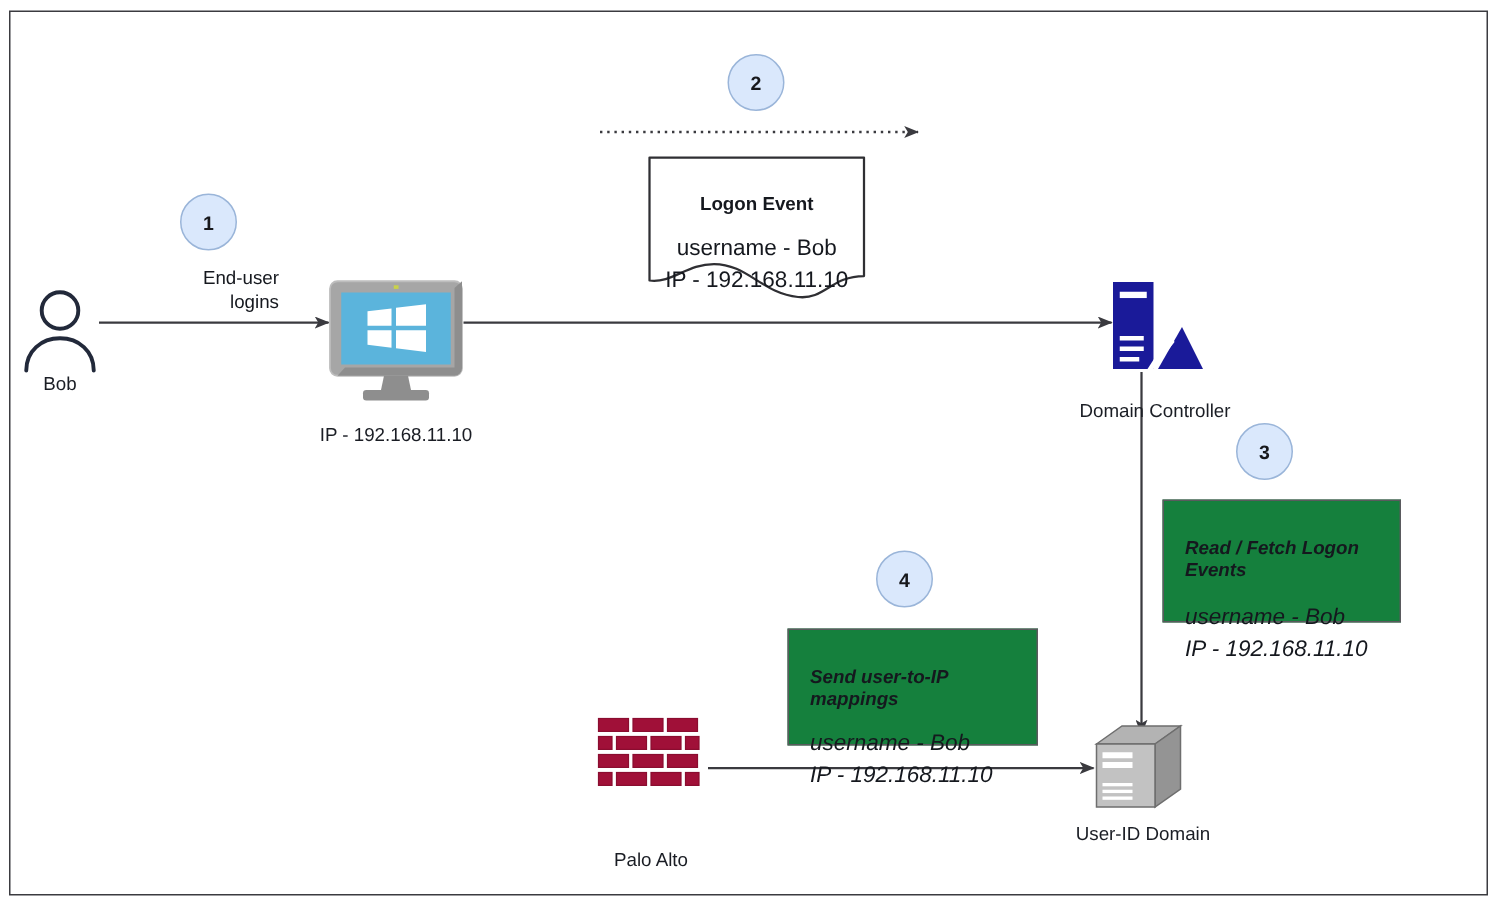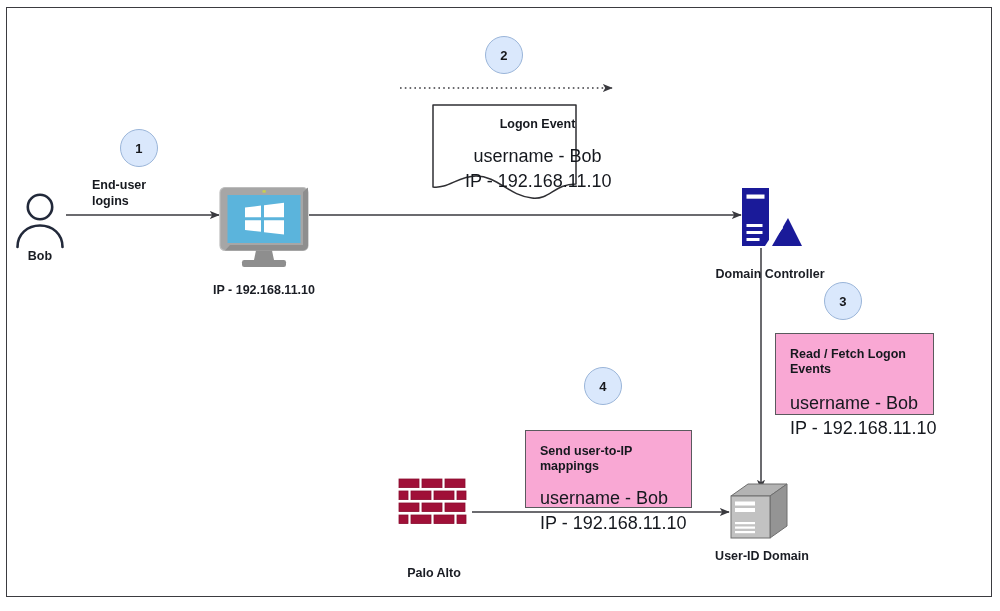--- a/index.html
+++ b/index.html
@@ -43,70 +43,70 @@
     justify-content: center;
     font-size: 13px;
     font-weight: bold;
     color: #17181c;
     letter-spacing: 0.2px;
   }
 
   
   .node-label {
     font-size: 12.5px;
-    font-weight: bold;
+    font-weight: normal;
     color: #1a1d24;
     text-align: center;
     white-space: nowrap;
     line-height: 1.25;
   }
   .edge-label {
     font-size: 12.5px;
-    font-weight: bold;
+    font-weight: normal;
     color: #15181e;
-    text-align: left;
+    text-align: right;
     line-height: 1.25;
     white-space: pre-line;
   }
 
   
   .note-box {
     border: 1.4px solid #5a5a5e;
     box-sizing: border-box;
-    background: #f9a8d4;
-    padding: 13px 14px 12px 14px;
+    background: #15803d;
+    padding: 24px 14px 12px 14px;
+    font-style: italic;
   }
   .note-title {
     font-size: 12.5px;
     font-weight: bold;
     color: #15181e;
     margin-bottom: 14px;
     line-height: 1.2;
   }
   .note-line {
-    font-size: 18px;
+    font-size: 15px;
     color: #15181e;
     line-height: 1.38;
     white-space: nowrap;
   }
   .note-title.centered { text-align: center; }
   .note-line.centered  { text-align: center; }
 
   
   .doc-note {
     position: absolute;
   }
   .doc-note .doc-text {
     position: absolute;
     left: 0;
-    top: 0;
+    top: 12px;
     width: 100%;
     padding-top: 13px;
     box-sizing: border-box;
-    margin-left: 33px;
   }
 
   svg { display: block; overflow: visible; }
   .ln { stroke: #3a3a3f; stroke-width: 1.5px; fill: none; }
 </style>
 </head>
 <body>
 
 <div id="canvas">
   <div id="frame"></div>
@@ -215,21 +215,21 @@
   <div class="abs note-box" style="left:775px; top:333px; width:159px; height:82px;">
     <div class="note-title">Read / Fetch Logon Events</div>
     <div class="note-line">username - Bob</div>
     <div class="note-line">IP - 192.168.11.10</div>
   </div>
 
   <div class="abs step-circle" style="left:584px; top:367px;">
     <span>4</span>
   </div>
 
-  <div class="abs note-box" style="left:525px; top:419px; width:167px; height:78px;margin-top:11px;">
+  <div class="abs note-box" style="left:525px; top:419px; width:167px; height:78px;">
     <div class="note-title" style="margin-bottom:12px;">Send user-to-IP mappings</div>
     <div class="note-line">username - Bob</div>
     <div class="note-line">IP - 192.168.11.10</div>
   </div>
 
   <div class="abs" style="left:396px; top:477px;">
     <svg width="76" height="60" viewBox="0 0 76 60">
       <g fill="#a01038" stroke="#8a0d30" stroke-width="0.8">
 
         <rect x="3" y="2" width="20" height="8.6"></rect>

